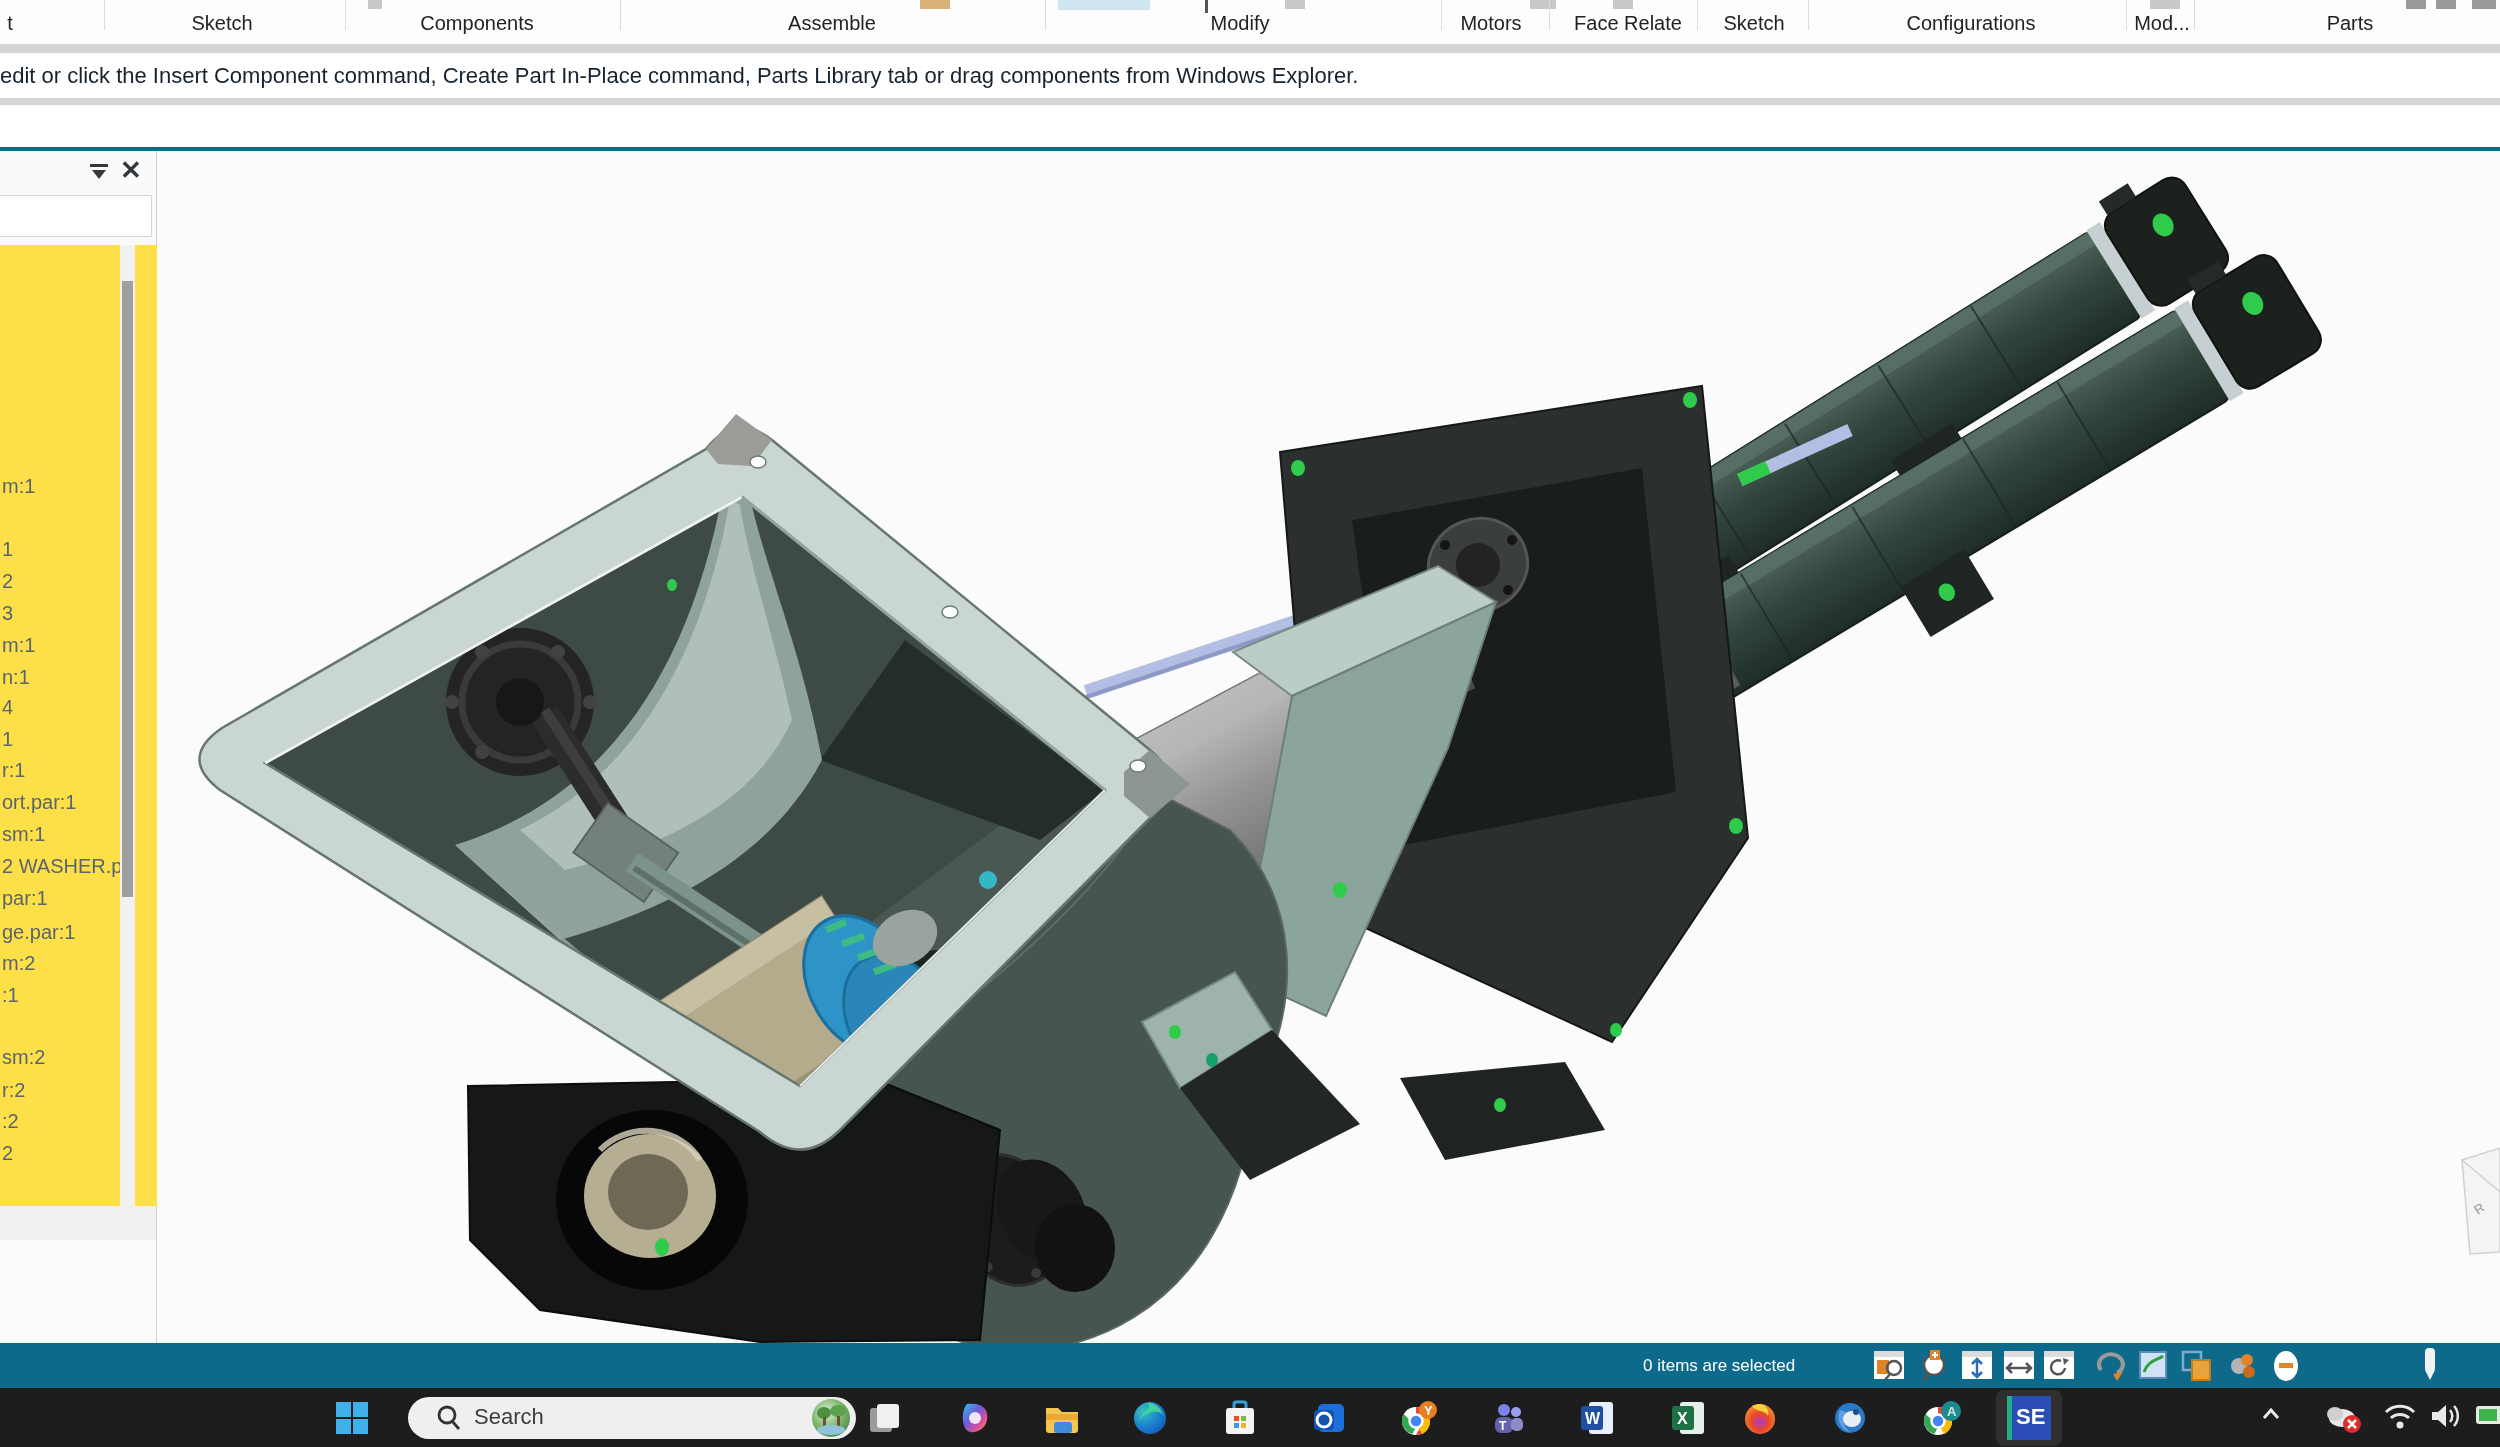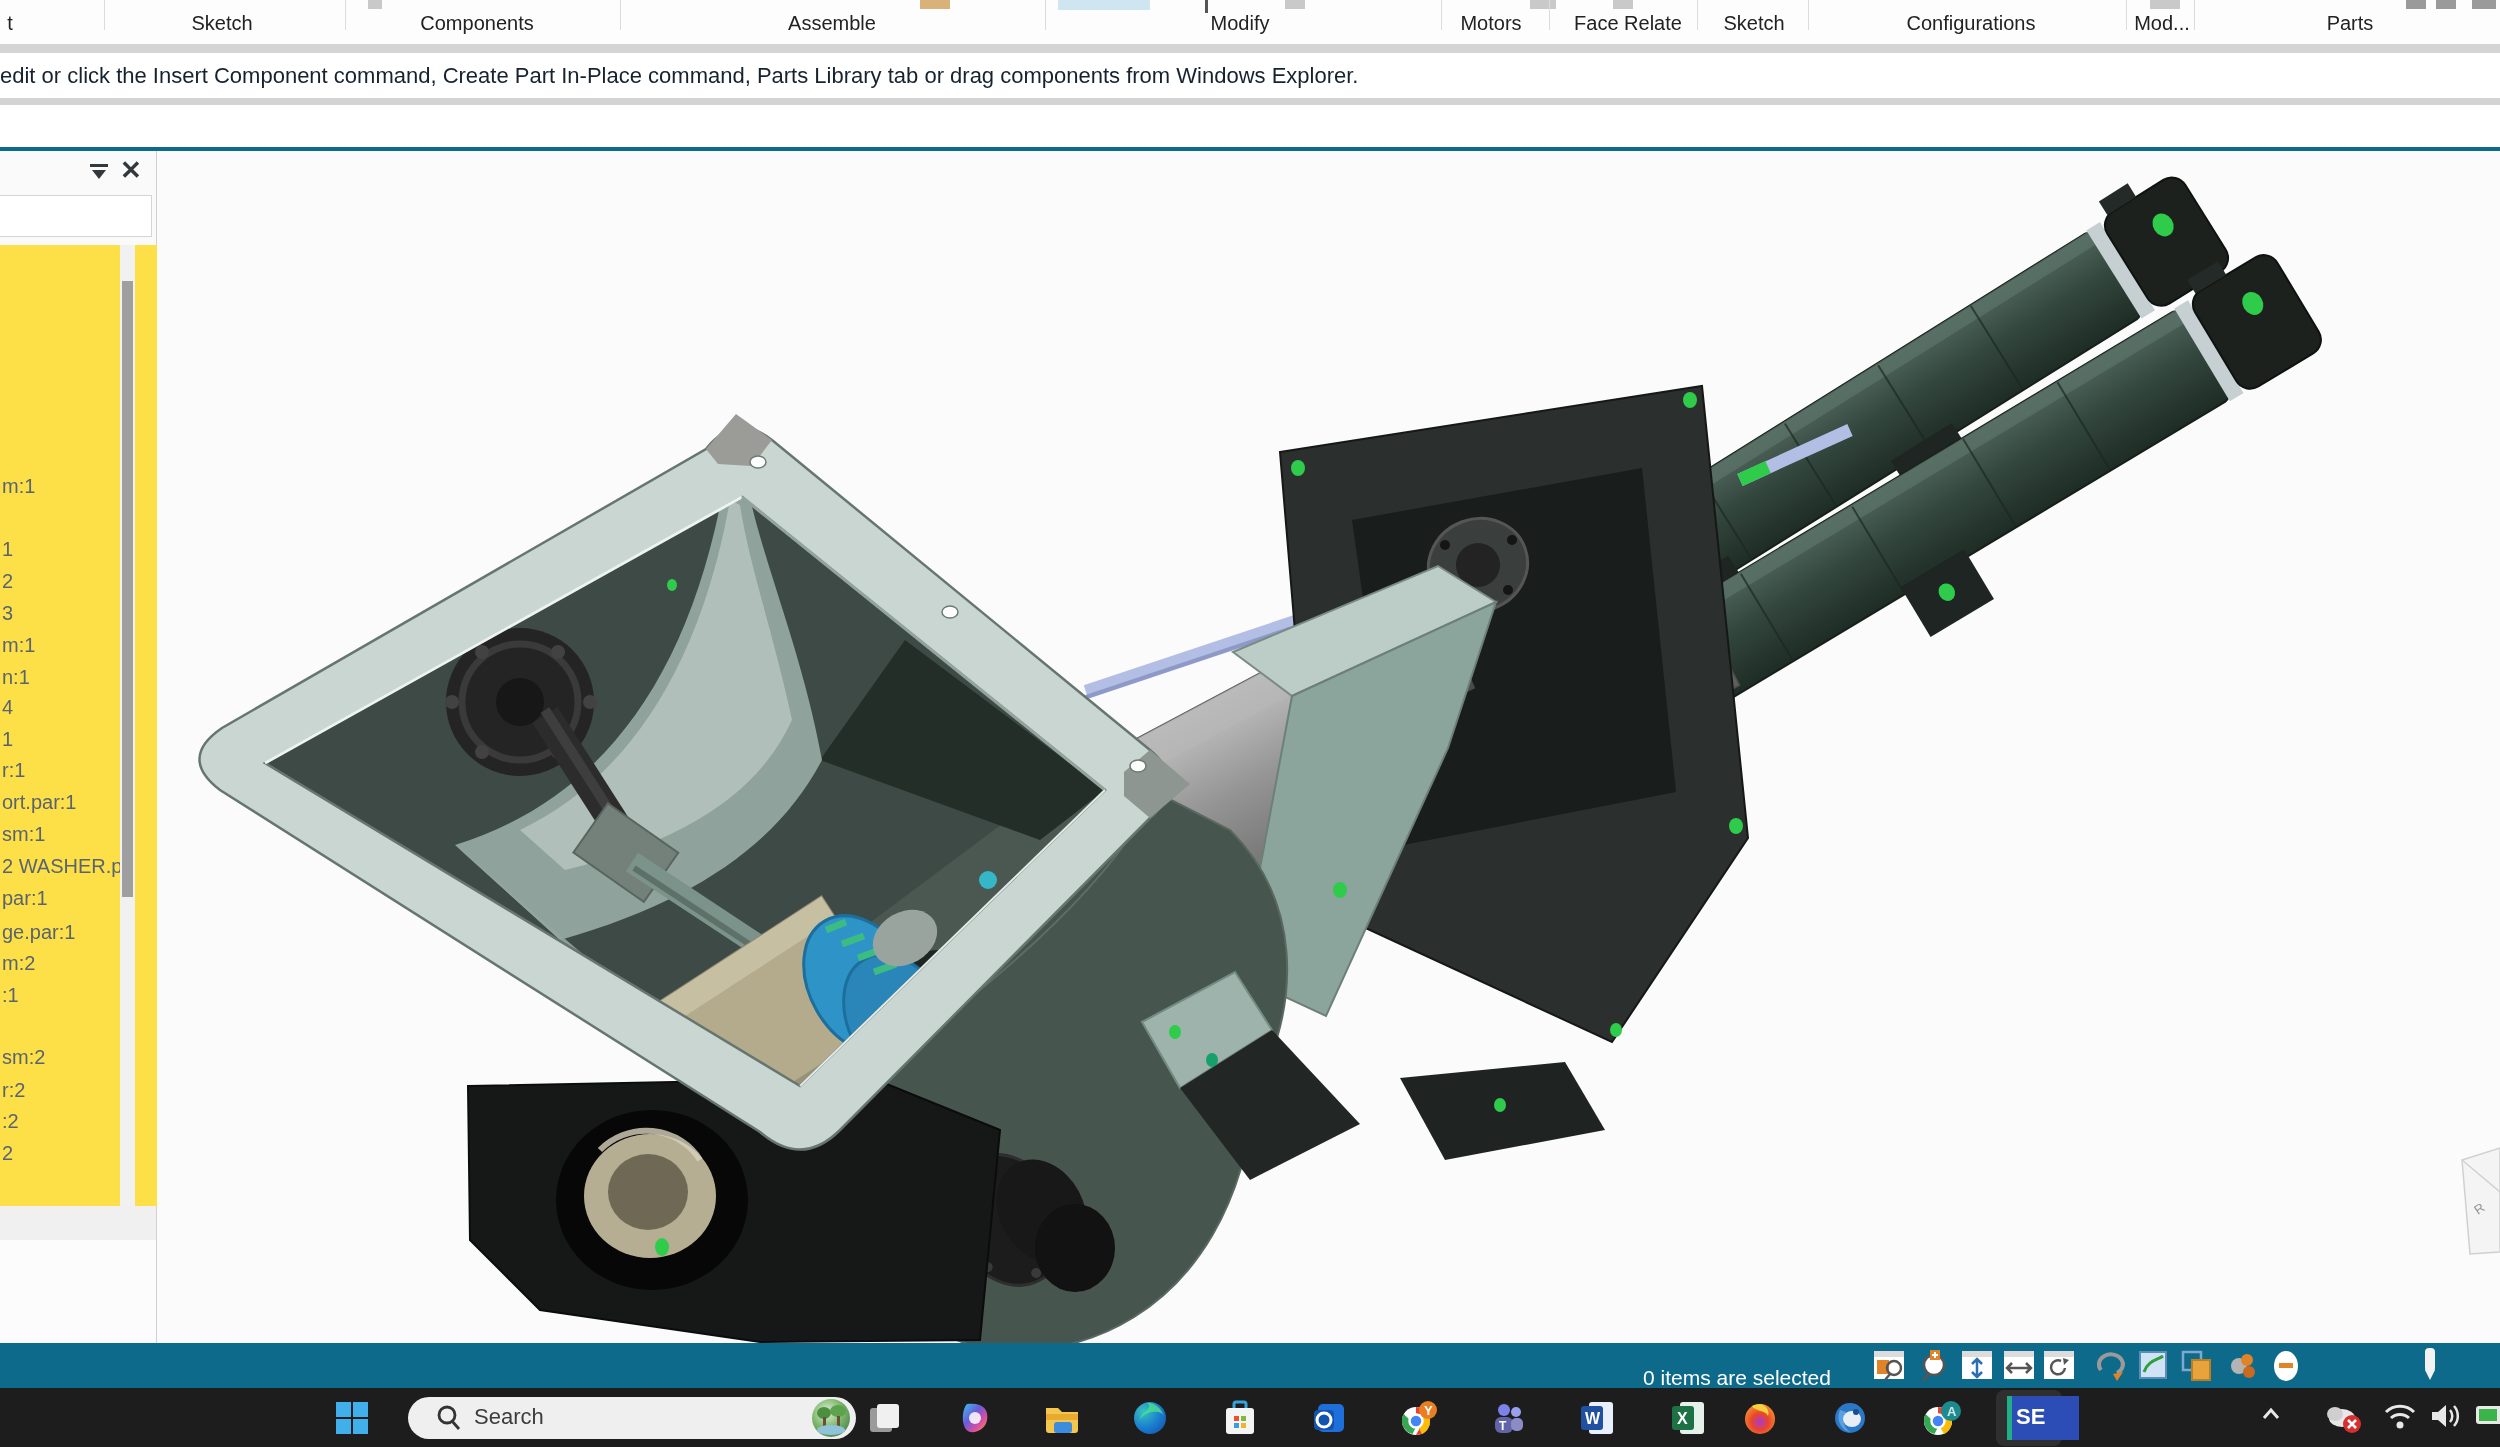--- a/index.html
+++ b/index.html
@@ -27,29 +27,29 @@
   #plist{position:absolute;left:0;top:94px;width:157px;height:961px;background:#fde047;overflow:hidden;}
   .pitem{position:absolute;left:2px;height:28px;line-height:28px;font-size:20px;color:#5a6470;white-space:nowrap;}
   #pscroll-track{position:absolute;left:120px;top:0px;width:15px;height:961px;background:#f1f1f1;}
   #pscroll-thumb{position:absolute;left:2px;top:36px;width:11px;height:616px;background:#9f9f9f;}
   #panel-gray{position:absolute;left:0;top:1055px;width:156px;height:34px;background:#f0f0f0;}
   #panel-bottom{position:absolute;left:0;top:1089px;width:156px;height:103px;background:#fcfcfc;}
   
   #viewport{left:157px;top:151px;width:2343px;height:1192px;background:#fbfbfc;}
   
   #statusbar{left:0;top:1343px;width:2500px;height:45px;background:#0d6a8a;}
-  #selcount{position:absolute;left:1643px;top:23px;width:206px;overflow:hidden;font-size:21px;color:#fff;white-space:nowrap;}
+  #selcount{position:absolute;left:1643px;top:13px;width:206px;overflow:hidden;font-size:17px;color:#fff;white-space:nowrap;}
   .sicon{position:absolute;top:5px;width:36px;height:36px;}
   
   #taskbar{left:0;top:1388px;width:2500px;height:59px;background:#1d1d1d;}
   .ticon{position:absolute;top:12px;width:36px;height:36px;}
   #searchpill{position:absolute;left:408px;top:9px;width:448px;height:42px;border-radius:21px;background:#efefef;}
   #searchpill .lbl{position:absolute;left:66px;top:7px;font-size:22px;color:#3c3c3c;}
   #se-tile{position:absolute;left:1996px;top:2px;width:66px;height:56px;background:#2f2f2f;border-radius:8px;}
-  #se-sq{position:absolute;left:11px;top:6px;width:44px;height:44px;background:#2b4db5;padding-left:28px;}
+  #se-sq{position:absolute;left:11px;top:6px;width:44px;height:44px;background:#2b4db5;}
   #se-sq .edge{position:absolute;left:0;top:0;width:5px;height:44px;background:#1fae86;}
   #se-sq .t{position:absolute;left:9px;top:8px;color:#fff;font-weight:bold;font-size:22px;font-family:"Liberation Sans",sans-serif;}
   .trayglyph{position:absolute;top:12px;color:#e8e8e8;}
 </style>
 </head>
 <body>
 
 <div id="screen">
 
   <div id="ribbon" class="abs">

